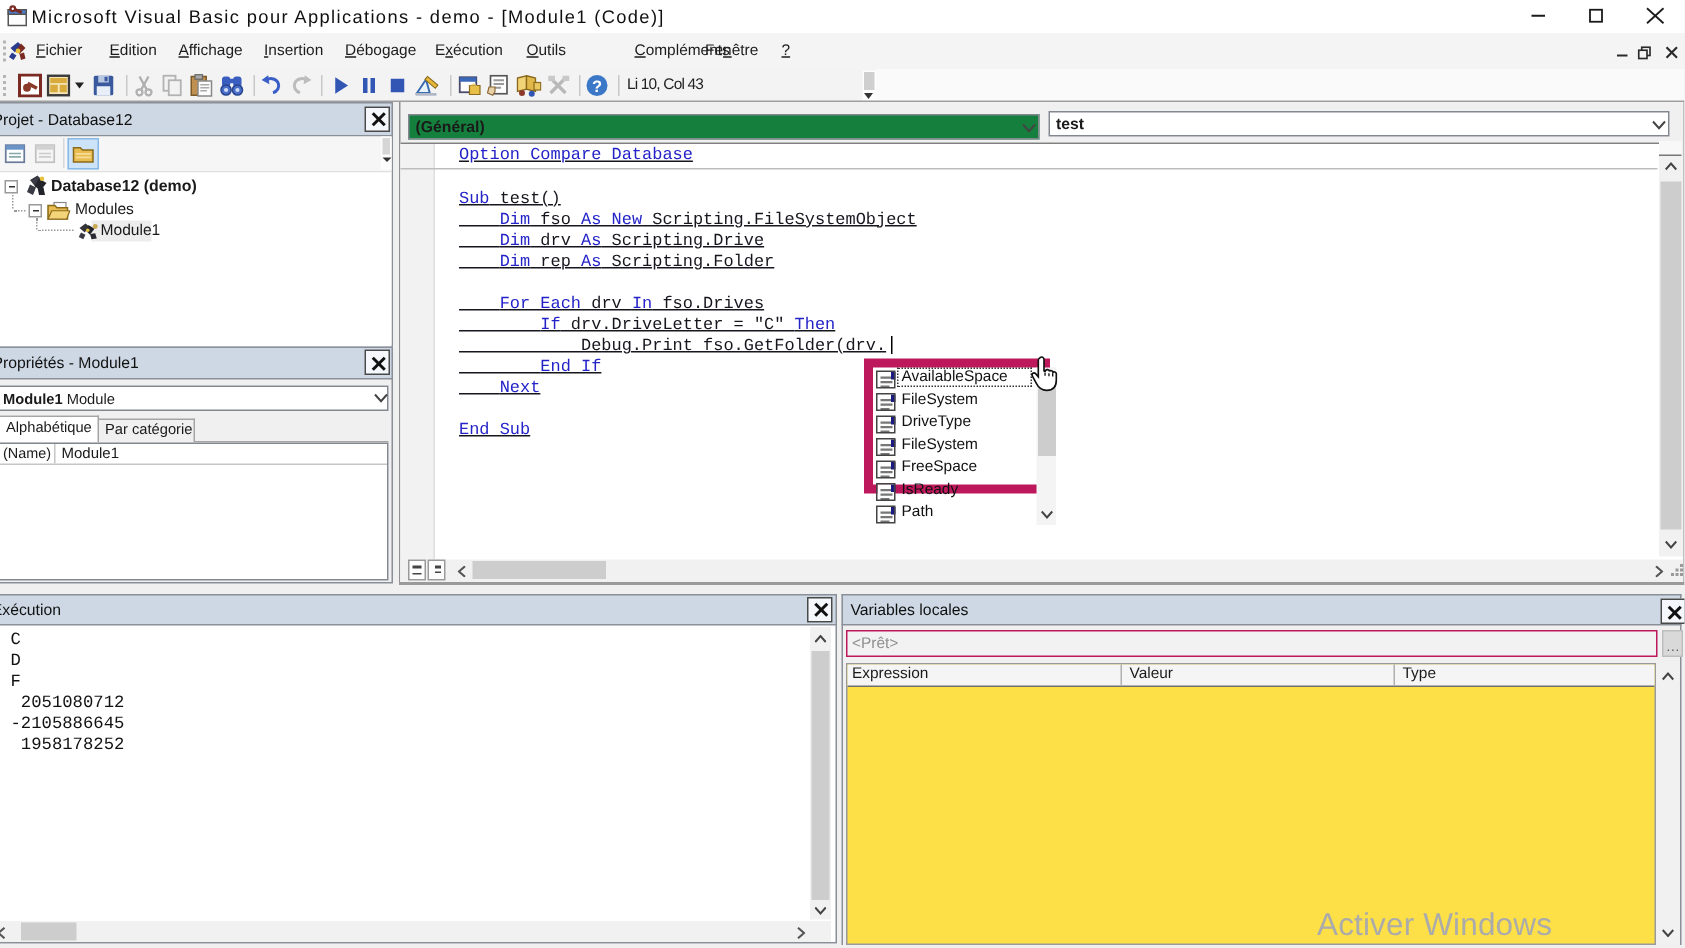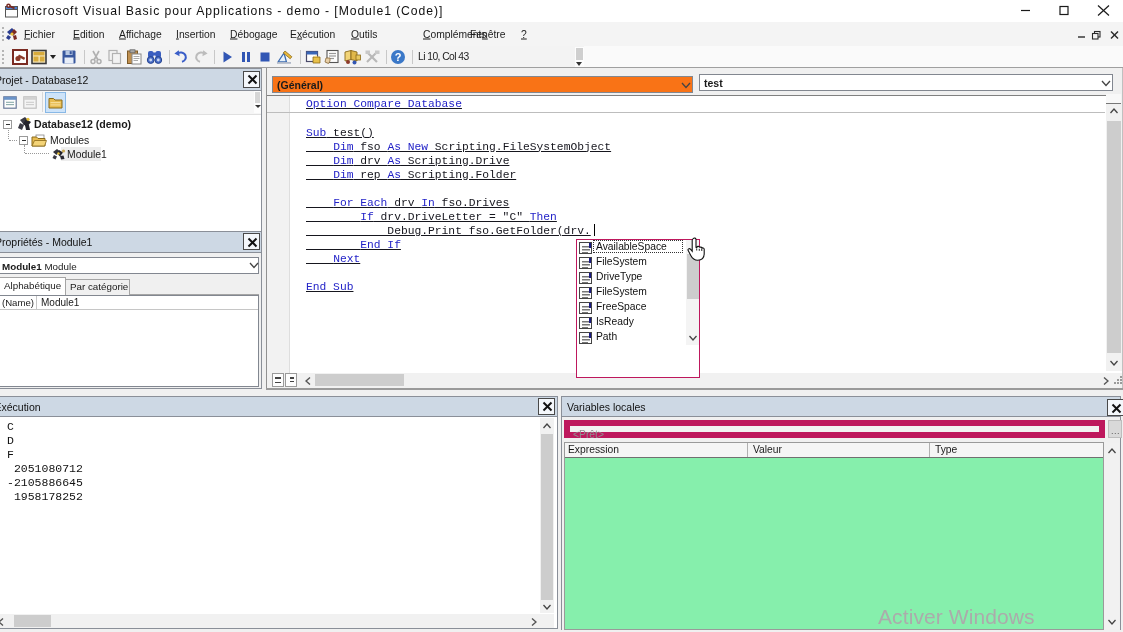--- a/index.html
+++ b/index.html
@@ -333,21 +333,21 @@
     <div class="abs" style="left:38px;top:0;width:1px;height:13px;background:#c6c6c6;"></div>
     <div class="abs" style="left:43px;top:0px;height:13px;line-height:13px;font-size:10px;">Module1</div>
     <div class="abs" style="left:0;top:13px;width:260px;height:1px;background:#c6c6c6;"></div>
   </div>
  </div>
 </div>
 
 <div class="abs" id="codewin" style="left:266px;top:68px;width:857px;height:322px;">
  <div class="abs" style="left:0;top:0;width:857px;height:322px;background:#f0f0f0;border-left:1px solid #919191;border-right:1px solid #c0c0c0;box-sizing:border-box;"></div>
 
- <div class="abs" style="left:6px;top:8px;width:421px;height:17px;background:#f97316;border:1px solid #828790;box-sizing:border-box;">
+ <div class="abs" style="left:6px;top:8px;width:421px;height:17px;background:#15803d;border:1px solid #828790;box-sizing:border-box;">
    <div class="abs" style="left:4px;top:1.5px;font-size:10.5px;font-weight:bold;">(Général)</div>
    <svg class="abs" style="left:408px;top:4.5px;" width="10" height="7" viewBox="0 0 10 7">
         <polyline points="1,1 5,5.5 9,1" fill="none" stroke="#444" stroke-width="1.3"></polyline>
       </svg>
  </div>
  <div class="abs" style="left:433px;top:6px;width:414px;height:17px;background:#fff;border:1px solid #828790;box-sizing:border-box;">
    <div class="abs" style="left:4px;top:1.5px;font-size:10.5px;font-weight:bold;">test</div>
    <svg class="abs" style="left:401px;top:4.5px;" width="10" height="7" viewBox="0 0 10 7">
         <polyline points="1,1 5,5.5 9,1" fill="none" stroke="#444" stroke-width="1.3"></polyline>
       </svg>
@@ -407,21 +407,21 @@
      <rect x="4" y="4" width="2" height="2" fill="#9a9a9a"></rect>
      <rect x="7" y="4" width="2" height="2" fill="#9a9a9a"></rect>
      <rect x="1" y="7" width="2" height="2" fill="#9a9a9a"></rect>
      <rect x="4" y="7" width="2" height="2" fill="#9a9a9a"></rect>
      <rect x="7" y="7" width="2" height="2" fill="#9a9a9a"></rect>
    </svg>
       </div>
  </div>
  <div class="abs" style="left:0;top:320px;width:857px;height:2px;background:#9a9a9a;"></div>
 
- <div class="abs" id="popup" style="left:310px;top:171px;width:124px;height:139px;background:#fff;border:1px solid #be185d;box-sizing:border-box;font-size:10.3px;color:#111;">
+ <div class="abs" id="popup" style="left:310px;top:171px;width:124px;height:90px;background:#fff;border:6px solid #be185d;box-sizing:border-box;font-size:10.3px;color:#111;">
    <div class="pi" style="top:0px;">
         <span class="pic"></span>
         <span class="pl sel">AvailableSpace</span>
       </div>
    <div class="pi" style="top:15px;">
         <span class="pic"></span>
         <span class="pl">FileSystem</span>
       </div>
    <div class="pi" style="top:30px;">
         <span class="pic"></span>
@@ -506,28 +506,28 @@
   <div class="tt" style="left:5px;">Variables locales</div>
  </div>
  <div class="xbtn" style="left:546px;top:3px;">
       <svg width="11" height="11" viewBox="0 0 11 11">
         <line x1="1.5" y1="1.5" x2="9.5" y2="9.5" stroke="#111" stroke-width="2"></line>
         <line x1="9.5" y1="1.5" x2="1.5" y2="9.5" stroke="#111" stroke-width="2"></line>
       </svg>
     </div>
  <div class="abs" style="left:0;top:20px;width:560px;height:214px;background:#f0f0f0;border:1px solid #8a8f98;border-bottom:none;box-sizing:border-box;">
 
-  <div class="abs" style="left:2px;top:3px;width:541px;height:18px;background:#f2f2f2;border:6px solid #be185d;box-sizing:border-box;">
+  <div class="abs" style="left:2px;top:3px;width:541px;height:18px;background:#f2f2f2;border:1px solid #be185d;box-sizing:border-box;">
     <div class="abs" style="left:3px;top:2.5px;font-size:10.3px;color:#8f8f8f;">&lt;Prêt&gt;</div>
   </div>
   <div class="abs" style="left:546px;top:3px;width:14px;height:18px;background:#d9d9d9;border:1px solid #bdbdbd;box-sizing:border-box;">
     <div class="abs" style="left:2px;top:5px;font-size:9px;color:#555;letter-spacing:0.5px;">...</div>
   </div>
 
-  <div class="abs" style="left:2px;top:25px;width:540px;height:188px;background:#86efac;border:1px solid #9a9a9a;box-sizing:border-box;">
+  <div class="abs" style="left:2px;top:25px;width:540px;height:188px;background:#fde047;border:1px solid #9a9a9a;box-sizing:border-box;">
     <div class="abs" style="left:0;top:0;width:538px;height:14px;background:#f5f5f5;border-bottom:1px solid #707070;">
       <div class="abs" style="left:3px;top:1px;font-size:10.3px;">Expression</div>
       <div class="abs" style="left:182px;top:0;width:1px;height:14px;background:#b0b0b0;"></div>
       <div class="abs" style="left:188px;top:1px;font-size:10.3px;">Valeur</div>
       <div class="abs" style="left:364px;top:0;width:1px;height:14px;background:#b0b0b0;"></div>
       <div class="abs" style="left:370px;top:1px;font-size:10.3px;">Type</div>
     </div>
   </div>
 
   <div class="abs" style="left:542px;top:26px;width:15px;height:186px;background:#f1f1f1;">

